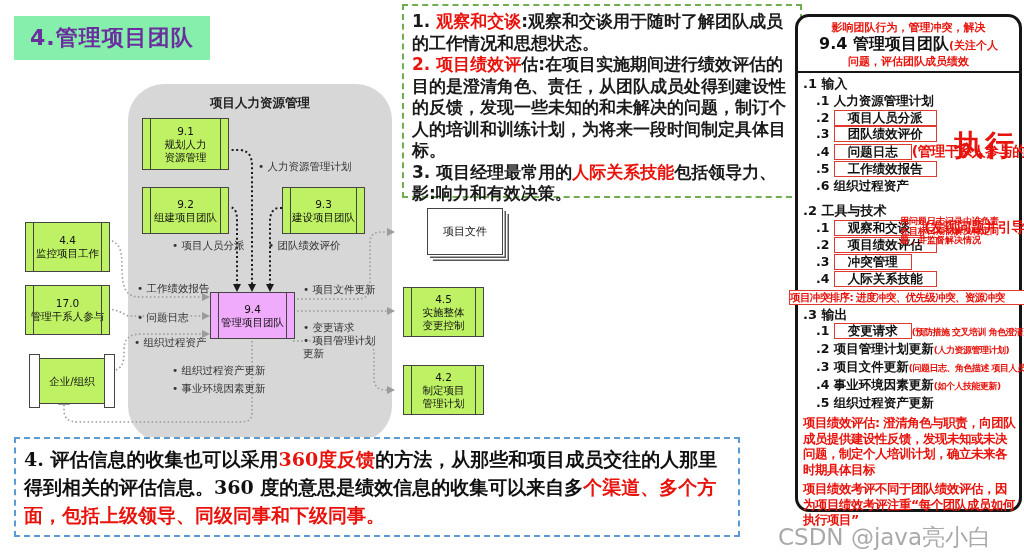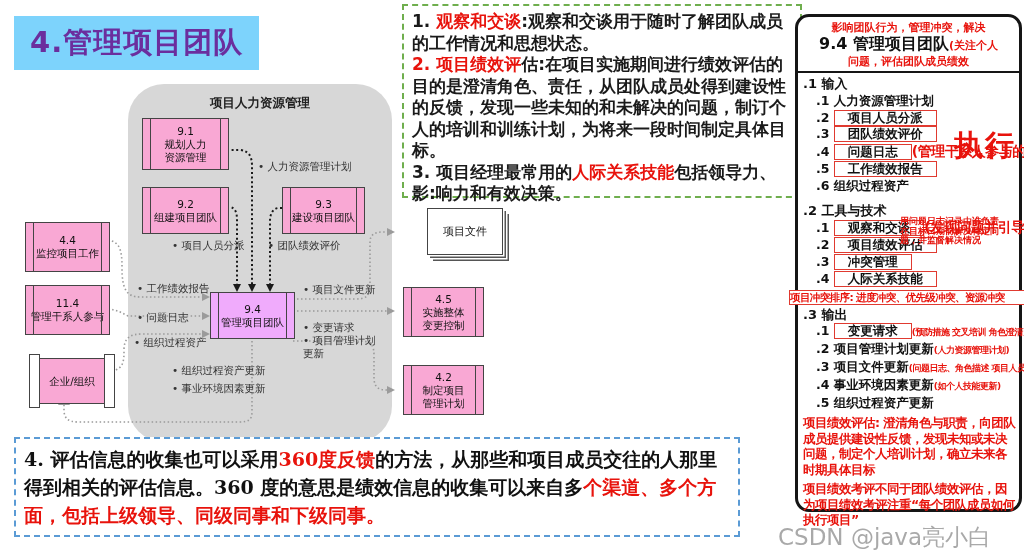--- a/index.html
+++ b/index.html
@@ -1,26 +1,26 @@
 <!DOCTYPE html>
 <html><head>
 <meta charset="utf-8">
 <style>
   html,body{margin:0;padding:0;}
   body{font-family:"DejaVu Sans","Liberation Sans",sans-serif;background:#fff;}
   #stage{position:relative;width:1024px;height:553px;background:#fff;overflow:hidden;}
 
   
-  .title-badge{position:absolute;left:14px;top:16px;background:#7dd3fc;color:#6b2e9e;
-    font-size:29px;font-weight:bold;padding:7px 16px;letter-spacing:1px;}
+  .title-badge{position:absolute;left:14px;top:16px;background:#86efac;color:#6b2e9e;
+    font-size:22px;font-weight:bold;padding:7px 16px;letter-spacing:1px;}
 
   
   .fc-gray{position:absolute;left:128px;top:84px;width:264px;height:358px;background:#d7d7d7;border-radius:36px;}
   .fc-header{position:absolute;left:128px;top:95px;width:264px;text-align:center;font-size:12.5px;font-weight:bold;color:#222;}
-  .pbox{position:absolute;background:#f9a8d4;border:1.4px solid #444;color:#111;
+  .pbox{position:absolute;background:#bef264;border:1.4px solid #444;color:#111;
     display:flex;align-items:center;justify-content:center;text-align:center;
     font-size:10.5px;line-height:13px;white-space:pre-line;font-weight:500;}
   .pbox::before,.pbox::after{content:"";position:absolute;top:0;bottom:0;border-left:1.2px solid #444;}
   .pbox::before{left:7px;} .pbox::after{right:7px;}
   .pbox.gray{background:#f0abfc;}
   .pbox.caps::before,.pbox.caps::after{border:1.2px solid #444;background:#fff;top:-5px;bottom:-5px;width:9px;}
   .pbox.caps::before{left:-2px;} .pbox.caps::after{right:-2px;}
   .doc{position:absolute;background:#fff;border:1.3px solid #444;color:#111;
     display:flex;align-items:center;justify-content:center;font-size:11px;font-weight:500;
     box-shadow:2px 2px 0 -0.5px #fff,3px 3px 0 0 #555,5px 5px 0 -0.5px #fff,6px 6px 0 0 #555;}
@@ -107,21 +107,21 @@
 规划人力
 资源管理</div>
   <div class="pbox" style="left:142px;top:187px;width:85px;height:45px;">9.2
 组建项目团队</div>
   <div class="pbox" style="left:282px;top:187px;width:81px;height:45px;">9.3
 建设项目团队</div>
   <div class="pbox gray" style="left:210px;top:292px;width:83px;height:45px;">9.4
 管理项目团队</div>
   <div class="pbox" style="left:25px;top:222px;width:83px;height:48px;">4.4
 监控项目工作</div>
-  <div class="pbox" style="left:25px;top:285px;width:83px;height:48px;">11.4
+  <div class="pbox" style="left:25px;top:285px;width:83px;height:48px;">17.0
 管理干系人参与</div>
   <div class="pbox caps" style="left:30px;top:358px;width:82px;height:44px;">企业/组织</div>
   <div class="doc" style="left:427px;top:208px;width:74px;height:45px;">项目文件</div>
   <div class="pbox" style="left:403px;top:287px;width:79px;height:48px;">4.5
 实施整体
 变更控制</div>
   <div class="pbox" style="left:403px;top:365px;width:79px;height:48px;">4.2
 制定项目
 管理计划</div>
 

